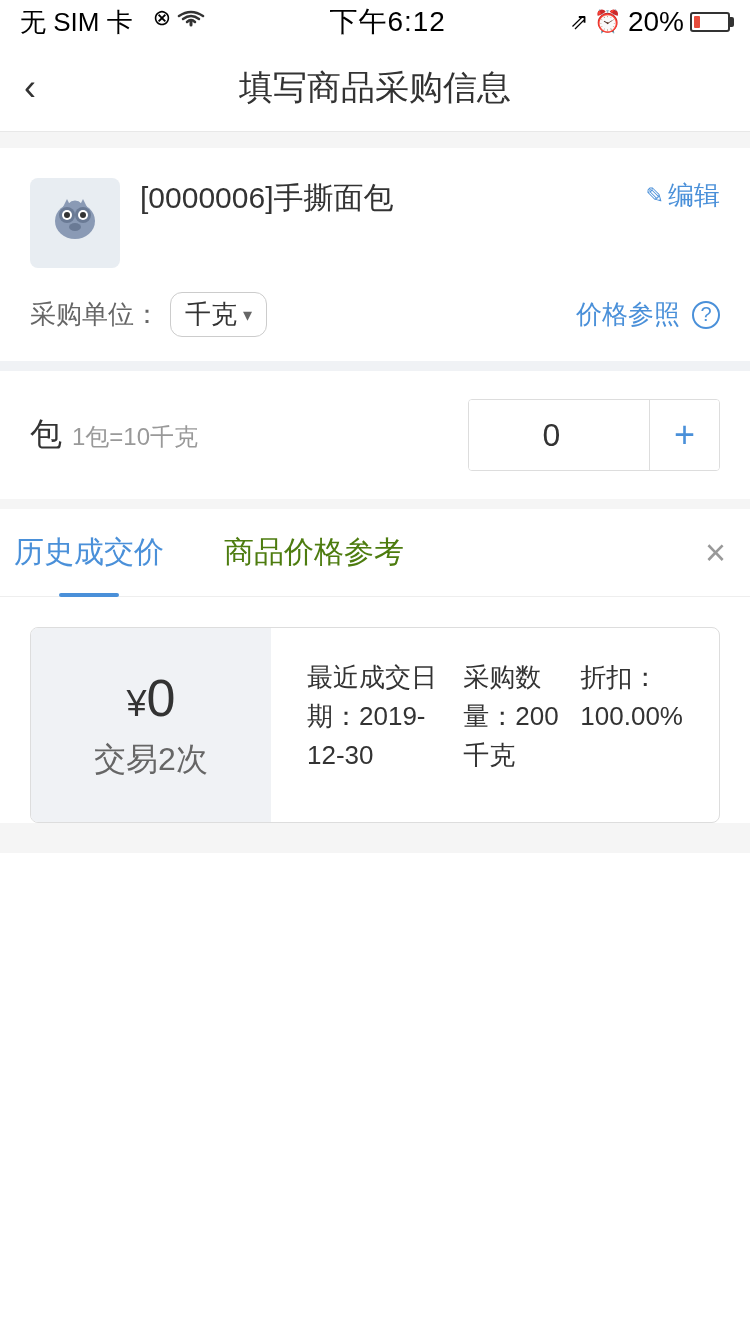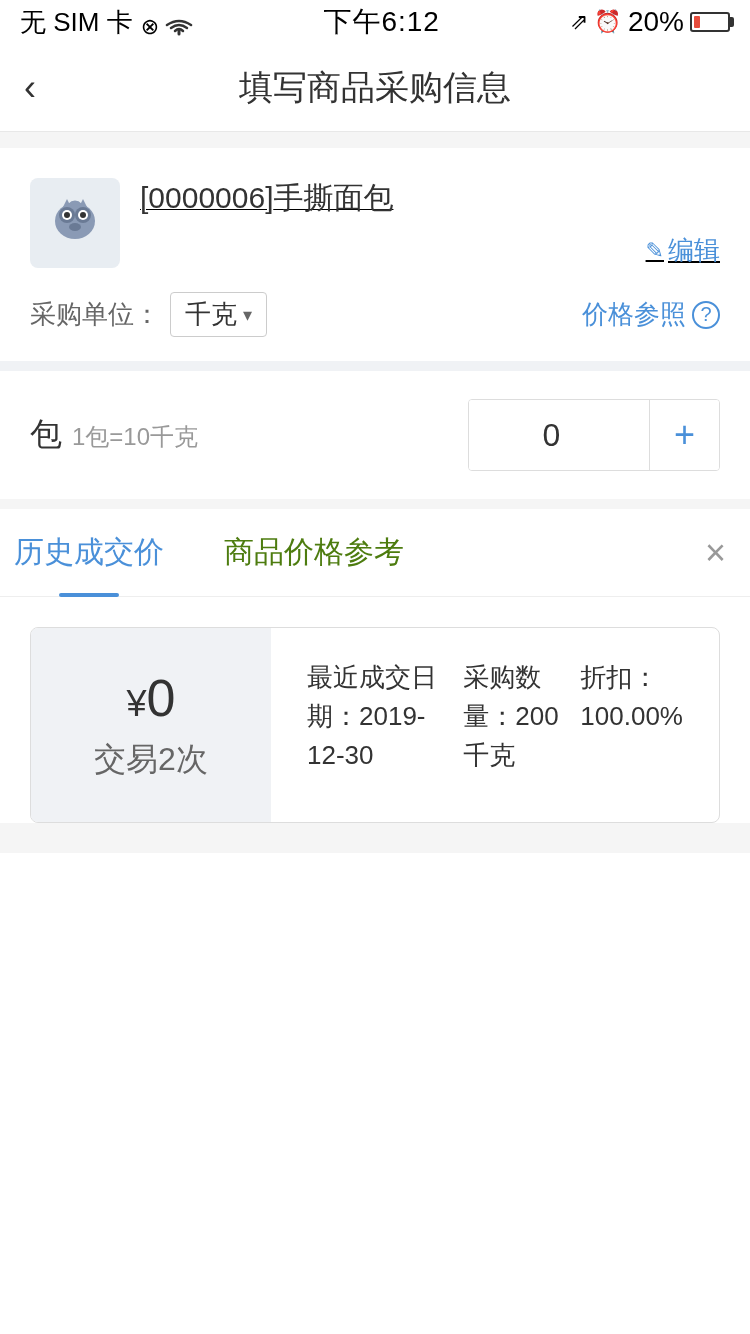--- a/index.html
+++ b/index.html
@@ -18,22 +18,22 @@
       height: 44px;
       background: #fff;
       display: flex;
       align-items: center;
       justify-content: space-between;
       padding: 0 20px;
       font-size: 28px;
     }
     .status-left {
       display: flex;
-      align-items: flex-end;
-      gap: 8px;
+      align-items: flex-start;
+      gap: 20px;
       font-size: 26px;
       font-weight: 500;
     }
     .wifi-icon { font-size: 22px; }
     .status-center {
       font-size: 28px;
       font-weight: 500;
       letter-spacing: 1px;
     }
     .status-right {
@@ -99,23 +99,22 @@
     }
 
     
     .product-card {
       background: #fff;
       margin-top: 16px;
       padding: 30px 30px 24px;
     }
     .product-header {
       display: flex;
-      align-items: flex-end;
+      align-items: flex-start;
       justify-content: space-between;
-      text-decoration: underline;
     }
     .product-left {
       display: flex;
       align-items: flex-start;
       gap: 20px;
     }
     .product-thumbnail {
       width: 90px;
       height: 90px;
       background: #e8edf2;
@@ -153,33 +152,33 @@
       margin-top: 24px;
     }
     .unit-label {
       font-size: 26px;
       color: #666;
     }
     .unit-select {
       display: inline-flex;
       align-items: center;
       border: 1px solid #ccc;
-      border-radius: 4px;
+      border-radius: 12px;
       padding: 4px 14px;
       font-size: 26px;
       color: #333;
       gap: 6px;
       background: #fff;
       cursor: pointer;
     }
     .chevron-icon { font-size: 18px; color: #666; }
     .price-ref-btn {
       display: flex;
       align-items: center;
-      gap: 6px;
+      gap: 12px;
       color: #4a90d9;
       font-size: 26px;
       cursor: pointer;
     }
     .question-icon {
       width: 28px;
       height: 28px;
       border: 2px solid #4a90d9;
       border-radius: 50%;
       display: inline-flex;

